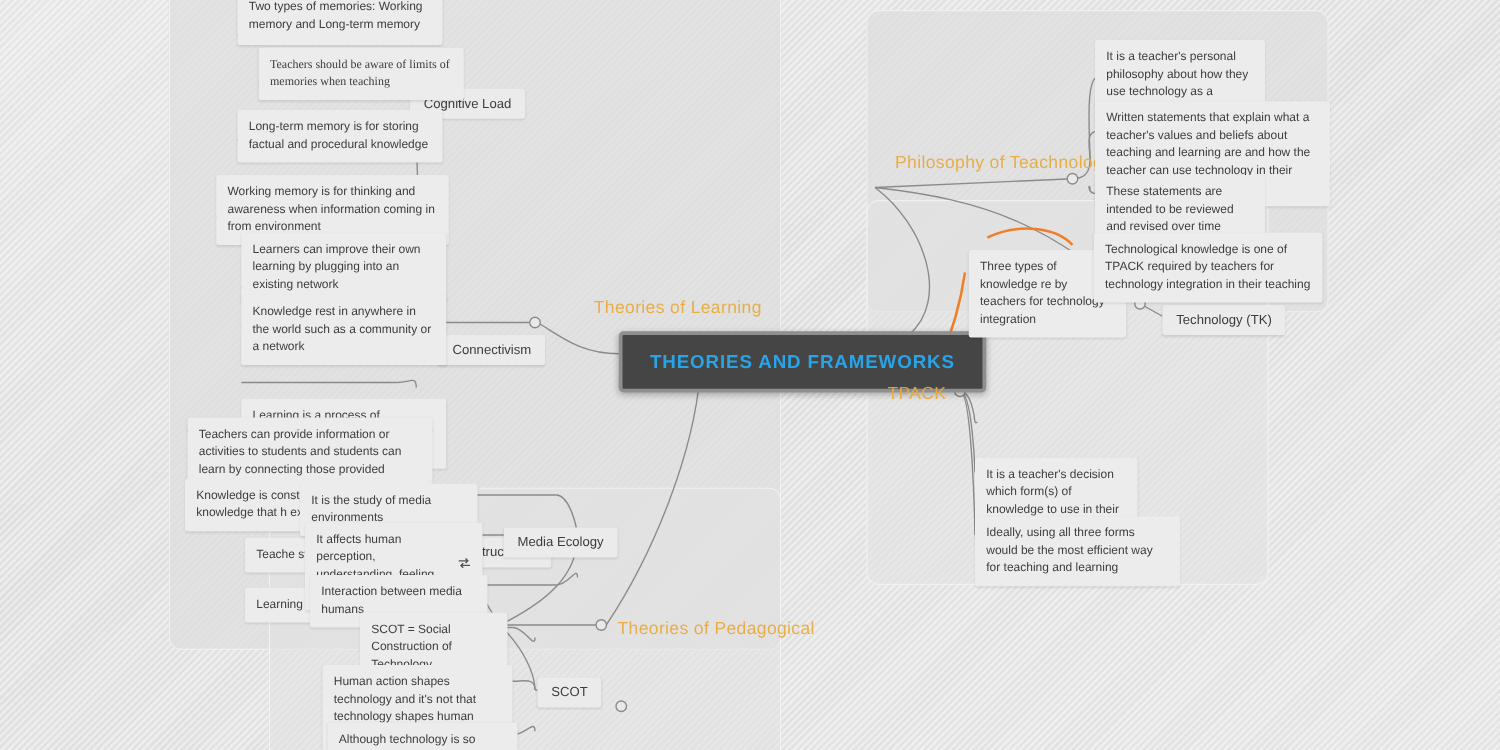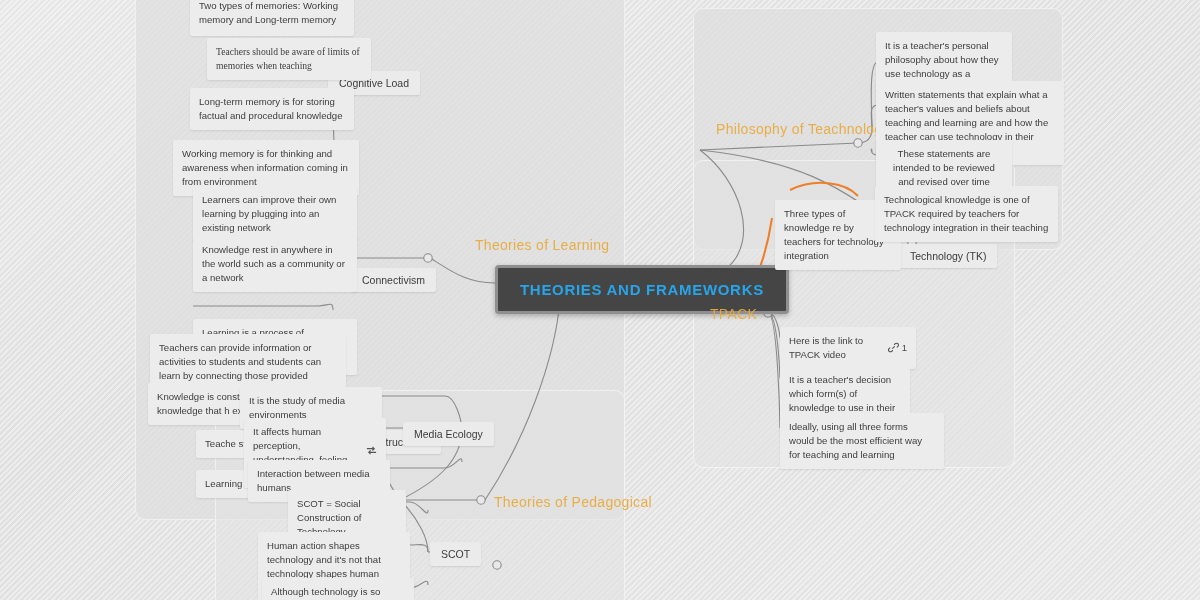--- a/index.html
+++ b/index.html
@@ -200,21 +200,21 @@
   <div class="branch-label" style="left:447px; top:237px;margin-left:28px;">Theories of Learning</div>
   <div class="branch-label" style="left:494px; top:494px;">Theories of Pedagogical</div>
   <div class="branch-label" style="left:716px; top:121px;">Philosophy of Teachnology</div>
   <div class="branch-label" style="left:710px; top:306px;">TPACK</div>
 
   <div class="topic" style="left:328px; top:71px;">Cognitive Load</div>
   <div class="topic" style="left:351px; top:268px;">Connectivism</div>
   <div class="topic" style="left:350px; top:430px;">Constructivism</div>
   <div class="topic" style="left:403px; top:422px;">Media Ecology</div>
   <div class="topic" style="left:430px; top:542px;">SCOT</div>
-  <div class="topic" style="left:899px; top:244px;">Technology (TK)</div>
+  <div class="topic" style="left:930px; top:244px;">Technology (TK)</div>
 
   <div class="card wide clip-top" style="left:190px; top:-8px; height:30px;">Two types of memories: Working memory and Long-term memory</div>
   <div class="card wide" style="left:207px; top:38px;font-family:Liberation Serif, serif;">Teachers should be aware of limits of memories when teaching</div>
   <div class="card wide" style="left:190px; top:88px;">Long-term memory is for storing factual and procedural knowledge</div>
   <div class="card wide2" style="left:173px; top:140px;">Working memory is for thinking and awareness when information coming in from environment</div>
 
   <div class="card wide" style="left:193px; top:186px;">Learners can improve their own learning by plugging into an existing network</div>
   <div class="card wide" style="left:193px; top:236px;">Knowledge rest in anywhere in the world such as a community or a network</div>
   <div class="card wide" style="left:193px; top:286px;margin-top:33px;">Learning is a process of connecting information sources or different nodes</div>
   <div class="card wide3" style="left:150px; top:334px;">Teachers can provide information or activities to students and students can learn by connecting those provided information with knowloedge</div>
@@ -236,34 +236,21 @@
     </div>
   </div>
   <div class="card" style="left:248px; top:460px; width:124px;">Interaction between media humans</div>
 
   <div class="card" style="left:288px; top:490px; width:100px;">SCOT = Social Construction of Technology</div>
   <div class="card" style="left:258px; top:532px; width:134px;">Human action shapes technology and it's not that technology shapes human actions</div>
   <div class="card clip-top" style="left:262px; top:578px; width:134px; height:24px;">Although technology is so good, it is more important how well it fits into our</div>
 
   <div class="card" style="left:876px; top:32px; width:118px;">It is a teacher's personal philosophy about how they use technology as a teaching tool</div>
   <div class="card" style="left:876px; top:81px; width:170px;">Written statements that explain what a teacher's values and beliefs about teaching and learning are and how the teacher can use technology in their teaching</div>
-  <div class="card" style="left:876px; top:140px; width:118px;text-align:center;">These statements are intended to be reviewed and revised over time</div>
+  <div class="card" style="left:876px; top:140px; width:118px;">These statements are intended to be reviewed and revised over time</div>
 
   <div class="card" style="left:775px; top:200px; width:108px;">Three types of knowledge re by teachers for technology integration</div>
   <div class="card" style="left:875px; top:186px; width:165px;">Technological knowledge is one of TPACK required by teachers for technology integration in their teaching</div>
 
-  <div class="card" style="left:780px; top:327px; width:118px;">
-    <div class="card-row">
-      <span>Here is the link to TPACK video</span>
-      <span class="link-badge">
-        <svg width="11" height="11" viewBox="0 0 14 14" fill="none" stroke="#4a4a4a" stroke-width="1.3">
-          <path d="M5.5 8.5 L8.5 5.5"></path>
-          <path d="M7.8 3.6 l1.4 -1.4 a2.4 2.4 0 0 1 3.4 3.4 l-1.4 1.4"></path>
-          <path d="M6.2 10.4 l-1.4 1.4 a2.4 2.4 0 0 1 -3.4 -3.4 l1.4 -1.4"></path>
-        </svg>
-        <span>1</span>
-      </span>
-    </div>
-  </div>
   <div class="card" style="left:780px; top:366px; width:112px;">It is a teacher's decision which form(s) of knowledge to use in their teaching</div>
   <div class="card" style="left:780px; top:413px; width:146px;">Ideally, using all three forms would be the most efficient way for teaching and learning</div>
 
 </div>
 
 </body></html>

